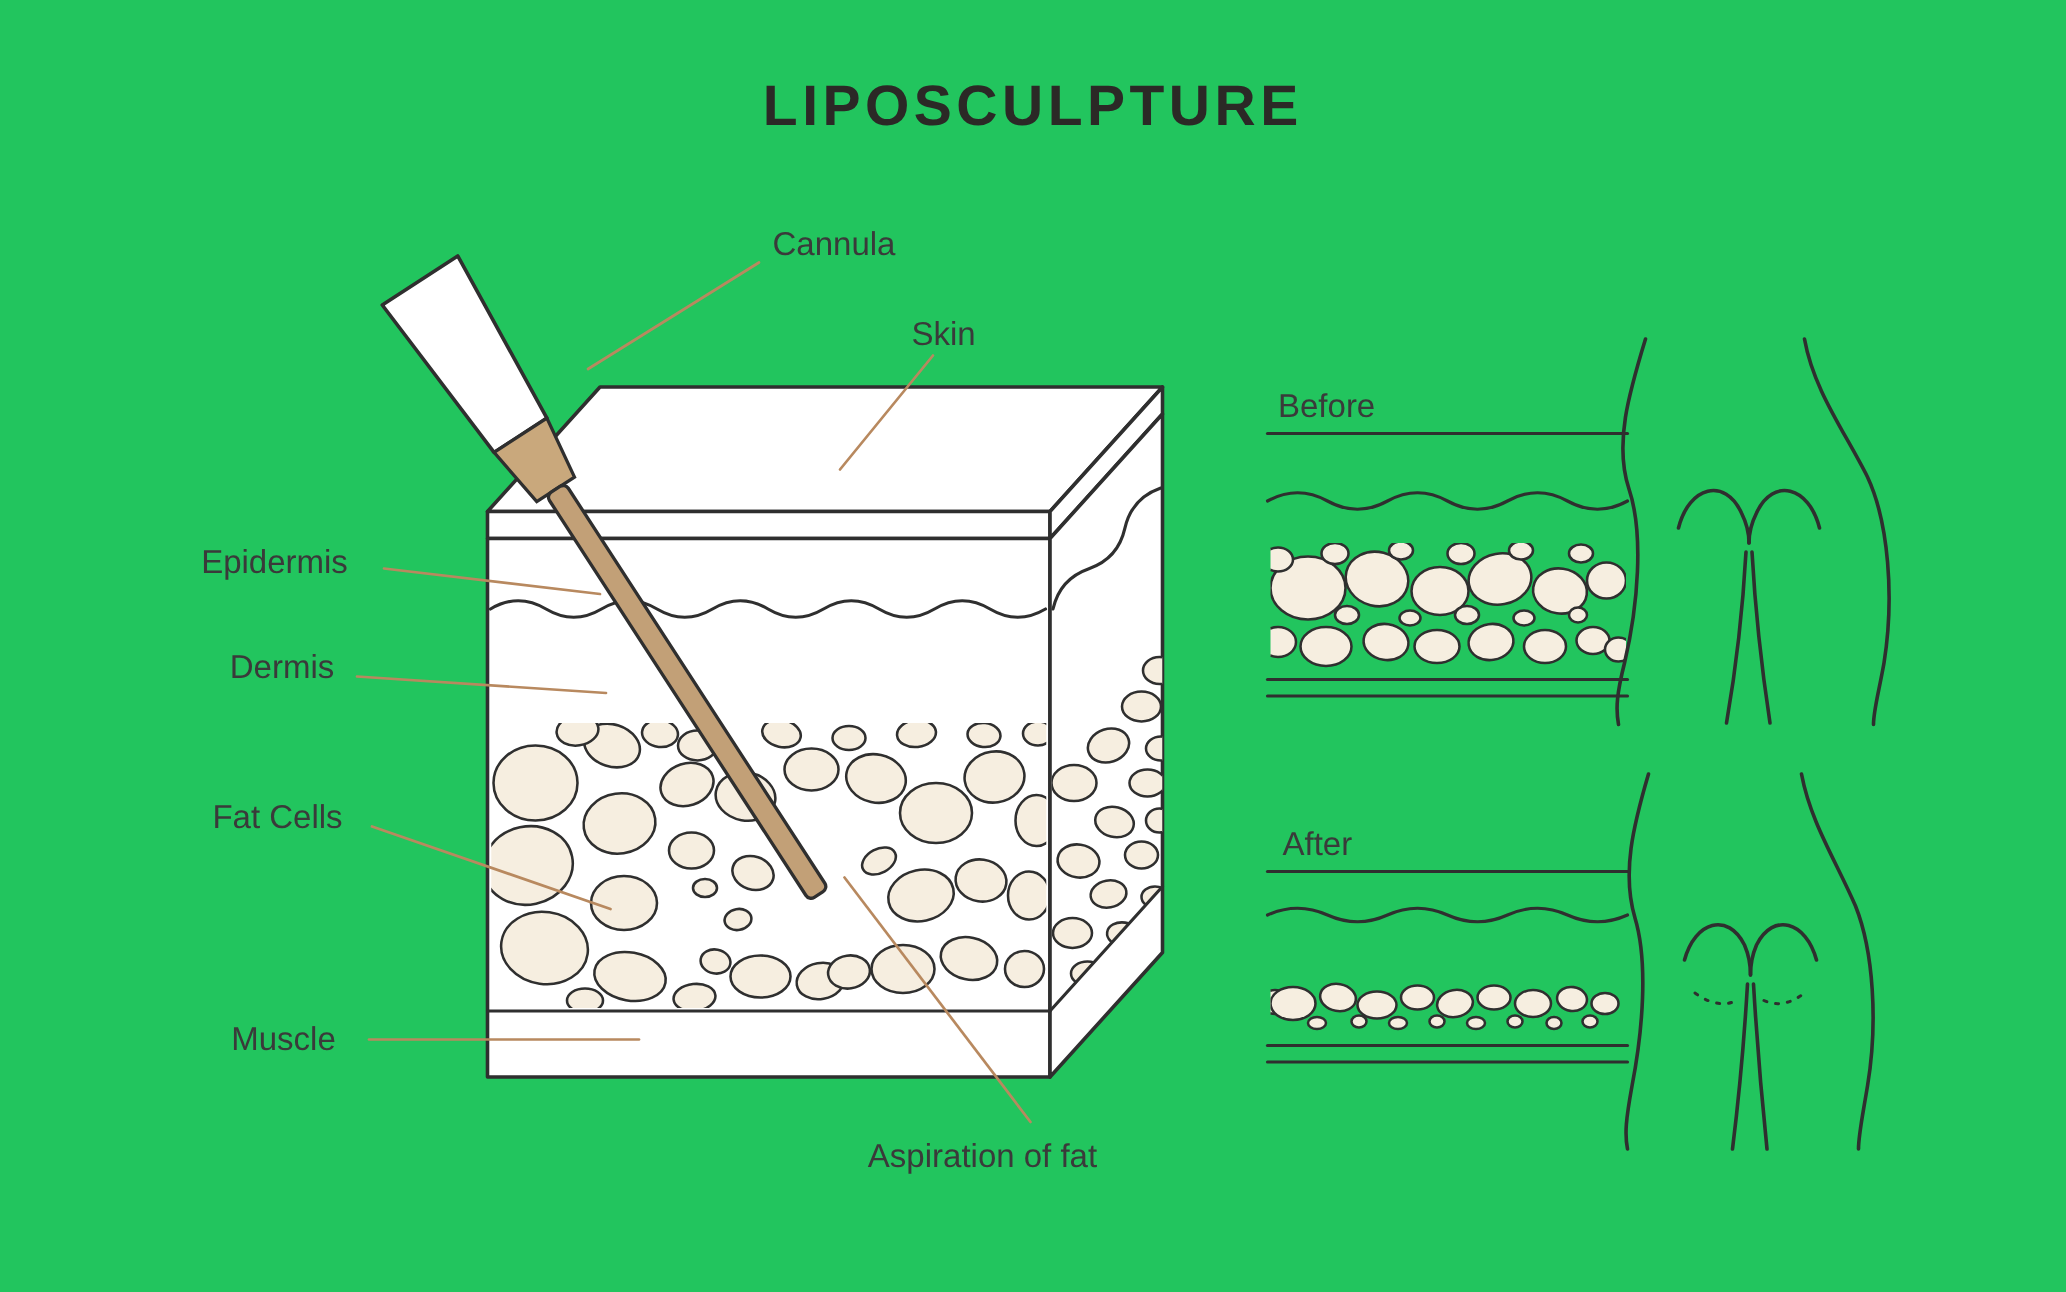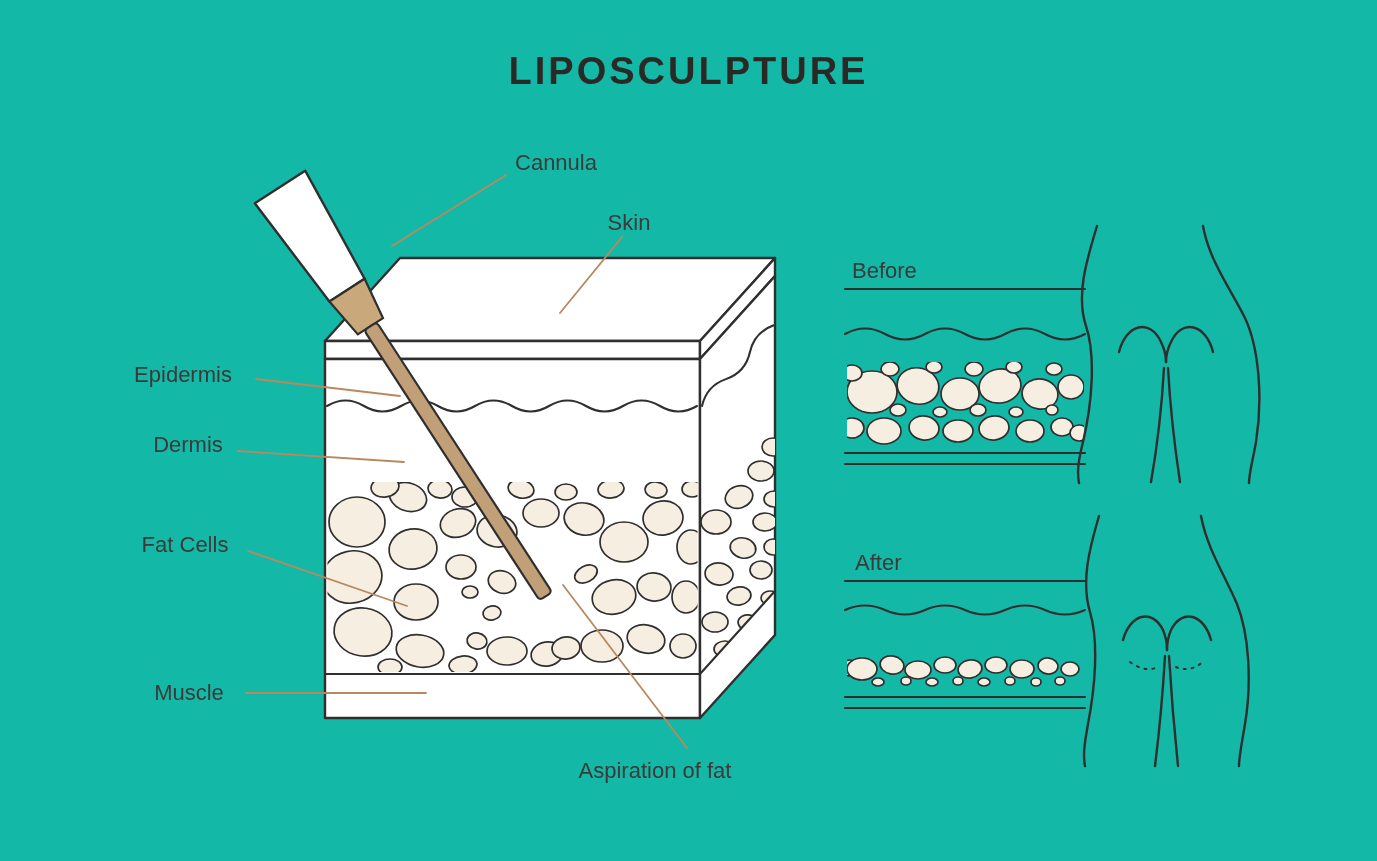--- a/index.html
+++ b/index.html
@@ -1,17 +1,17 @@
 <!DOCTYPE html>
 <html><head>
 <meta charset="utf-8">
 <style>
   html,body { margin:0; padding:0; background:#ffffff; }
   .stage {
-    position:relative; width:1377px; height:861px; background:#14b8a6;
+    position:relative; width:1377px; height:861px; background:#22c55e;
     overflow:hidden; font-family:"Liberation Sans", sans-serif;
   }
   .title {
     position:absolute; top:50px; left:0; right:0; margin:0;
     text-align:center; font-size:38px; font-weight:700;
     letter-spacing:3px; color:#2b2926;
   }
   svg { position:absolute; top:0; left:0; }
   svg text { font-family:"Liberation Sans", sans-serif; }
   .lbl  { font-size:22px; fill:#3a3a3a; }

